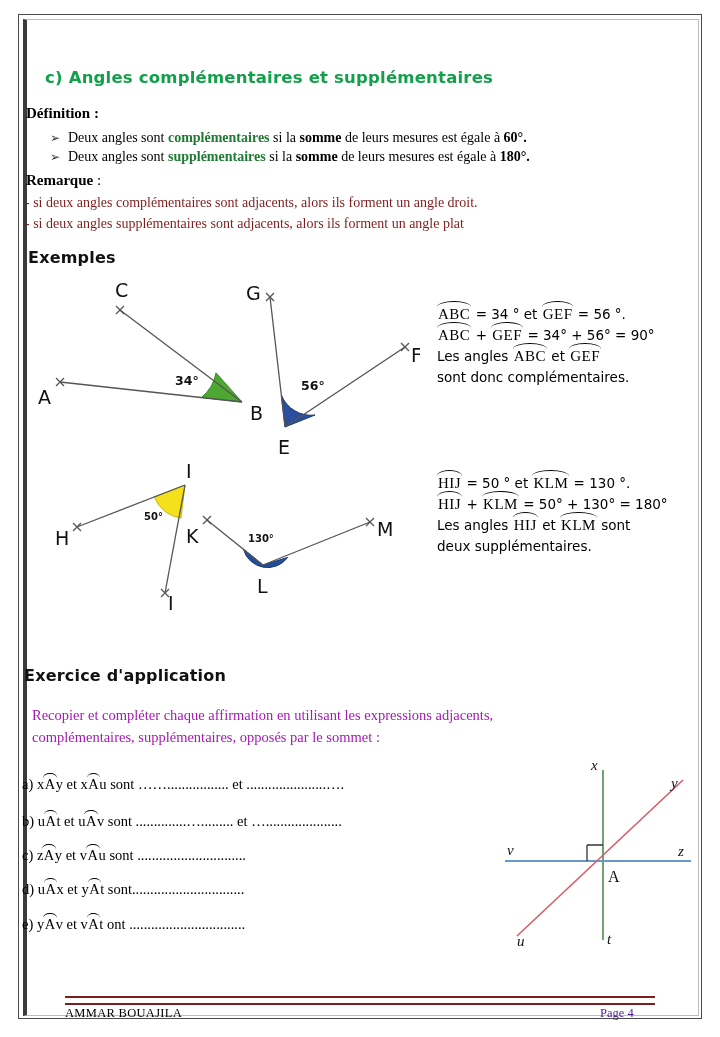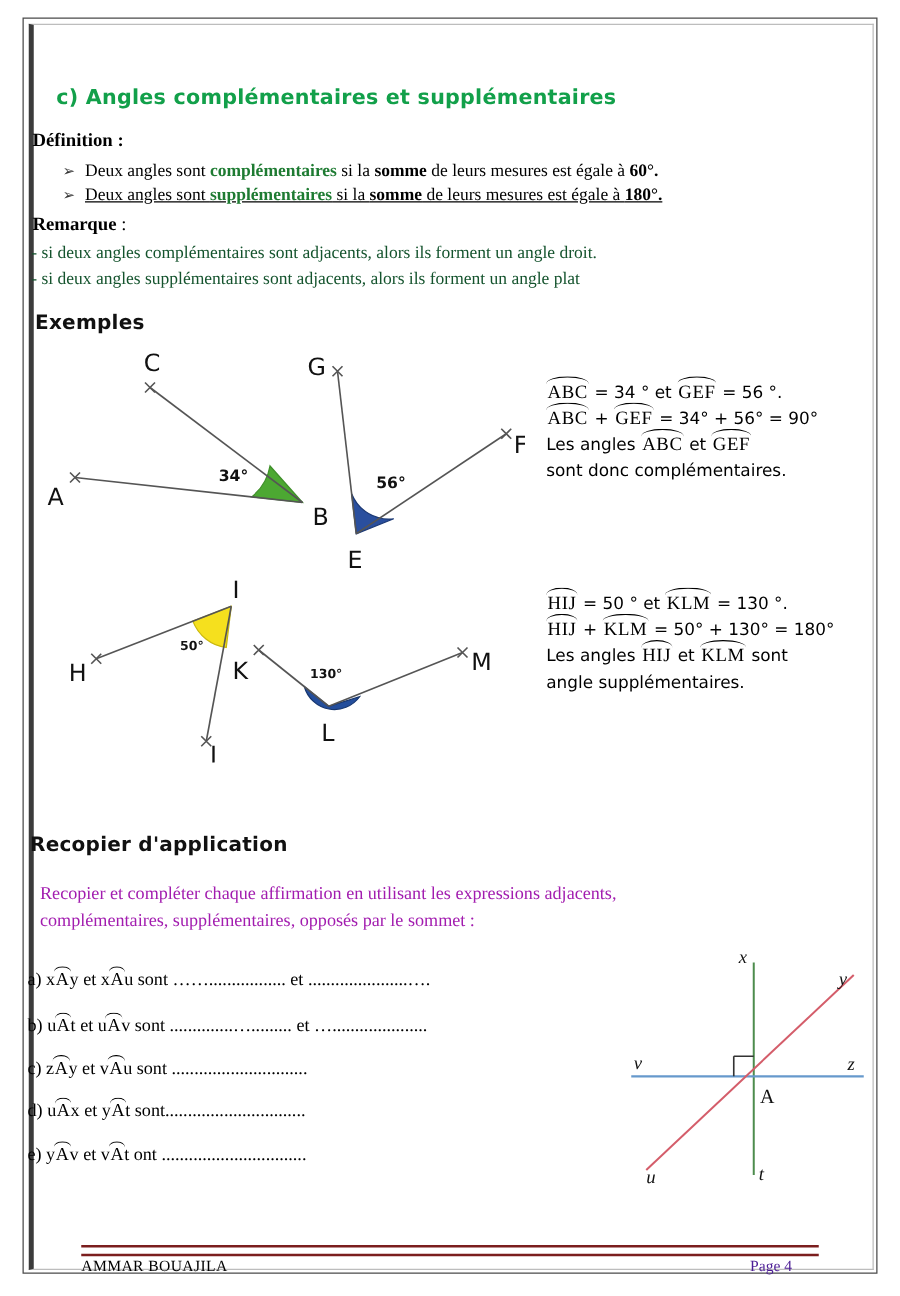--- a/index.html
+++ b/index.html
@@ -25,27 +25,27 @@
   #title{
     position:absolute;left:45px;top:68px;font-size:16.5px;color:#12a04a;
   }
   #examples-heading{position:absolute;left:28px;top:248px;font-size:16px;color:#111;}
   #exercise-heading{position:absolute;left:24px;top:666px;font-size:16px;color:#111;}
 
   
   #definition-label{position:absolute;left:26px;top:105px;font-size:15px;font-weight:700;color:#000;text-align:center;}
   .bullet-row{position:absolute;font-size:14px;color:#000;white-space:nowrap;}
   #bullet-1{left:50px;top:130px;}
-  #bullet-2{left:50px;top:149px;text-decoration:underline;}
+  #bullet-2{left:50px;top:149px;}
   .arrow{display:inline-block;width:18px;color:#333;font-size:12px;}
   .g{color:#1e7b32;font-weight:700;text-align:right;}
   .b{font-weight:700;}
   #remark-label{position:absolute;left:26px;top:172px;font-size:15px;font-weight:700;}
   #remark-label span.norm{font-weight:400;}
-  .remark-line{position:absolute;left:25px;font-size:14px;color:#14532d;white-space:nowrap;}
+  .remark-line{position:absolute;left:25px;font-size:14px;color:#7f1d1d;white-space:nowrap;}
   #remark-1{top:195px;}
   #remark-2{top:216px;}
 
   
   .mathblock{
     position:absolute;font-family:"DejaVu Sans", sans-serif;font-size:13.5px;
     color:#000;line-height:21px;width:250px;
   }
   #expl-1{left:437px;top:304px;}
   #expl-2{left:437px;top:473px;}
@@ -169,24 +169,24 @@
     <div><span class="ang">ABC</span><span> = 34 ° et </span><span class="ang">GEF</span><span> = 56 °.</span></div>
     <div><span class="ang">ABC</span><span> + </span><span class="ang">GEF</span><span> = 34° + 56° = 90°</span></div>
     <div><span>Les angles </span><span class="ang">ABC</span><span> et </span><span class="ang">GEF</span></div>
     <div>sont donc complémentaires.</div>
   </div>
 
   <div class="mathblock" id="expl-2">
     <div><span class="ang">HIJ</span><span> = 50 ° et </span><span class="ang">KLM</span><span> = 130 °.</span></div>
     <div><span class="ang">HIJ</span><span> + </span><span class="ang">KLM</span><span> = 50° + 130° = 180°</span></div>
     <div><span>Les angles </span><span class="ang">HIJ</span><span> et </span><span class="ang">KLM</span><span> sont</span></div>
-    <div>angle supplémentaires.</div>
-  </div>
-
-  <div id="exercise-heading" class="comic">Recopier d'application</div>
+    <div>deux supplémentaires.</div>
+  </div>
+
+  <div id="exercise-heading" class="comic">Exercice d'application</div>
   <div id="exercise-intro">Recopier et compléter chaque affirmation en utilisant les expressions adjacents, complémentaires, supplémentaires,  opposés par le sommet :</div>
 
   <div class="qline" id="q-b">
     <span>b)</span>
     <span><span>u</span><span class="hat">A</span><span>t</span></span><span> et  </span><span><span>u</span><span class="hat">A</span><span>v</span></span><span> sont </span><span>..............….........</span><span> et </span><span>….....................</span>
   </div>
 
   <div class="qline" id="q-a">
     <span>a)</span>
     <span><span>x</span><span class="hat">A</span><span>y</span></span><span> et  </span><span><span>x</span><span class="hat">A</span><span>u</span></span><span> sont </span><span>…….................</span><span> et </span><span>......................….</span>

